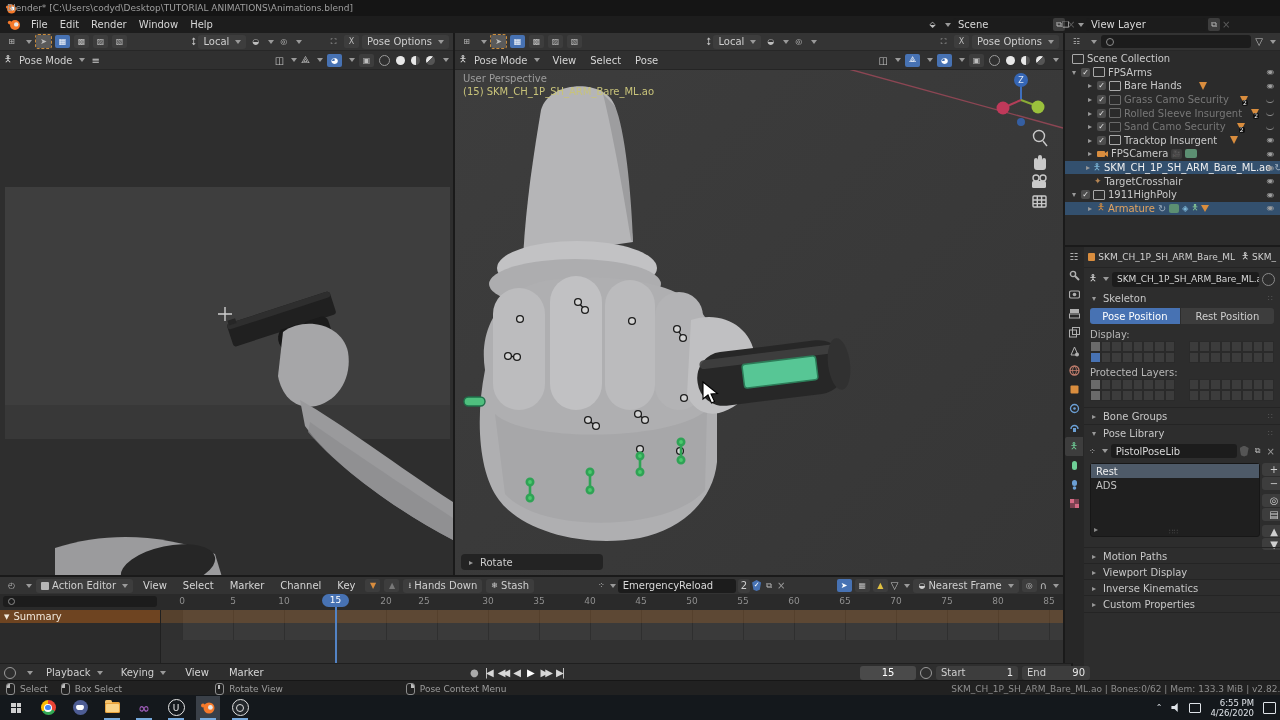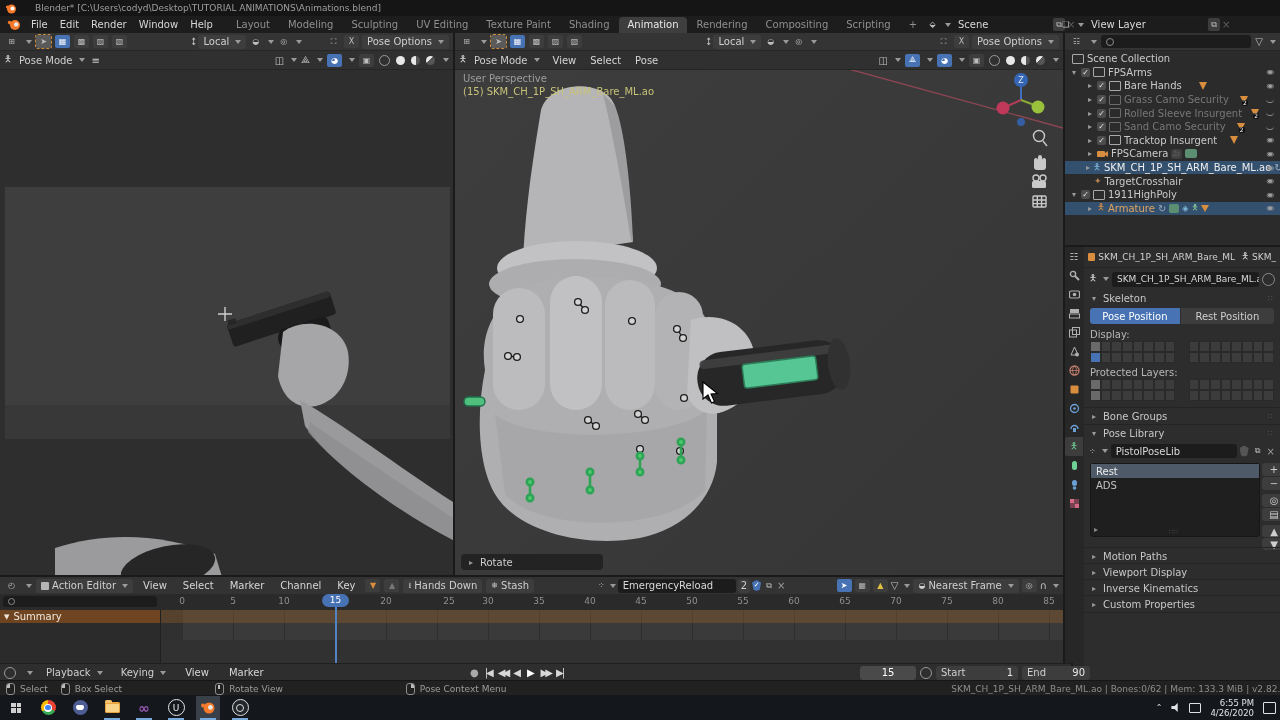--- a/index.html
+++ b/index.html
@@ -58,47 +58,34 @@
 </style>
 </head>
 <body>
 
 <div class="b fx" id="titlebar">
   <svg class="b" style="left:5px;top:3px" width="11" height="11" viewBox="0 0 11 11">
     <circle cx="6.5" cy="6" r="4.5" fill="#f5792a"></circle>
       <circle cx="7.5" cy="5.5" r="2" fill="#fff"></circle>
       <circle cx="2.5" cy="4" r="1.6" fill="#f5792a"></circle>
   </svg>
-  <span class="b" style="left:35px;top:3px">Blender* [C:\Users\codyd\Desktop\TUTORIAL ANIMATIONS\Animations.blend]</span>
+  <span class="b" style="left:7px;top:3px">Blender* [C:\Users\codyd\Desktop\TUTORIAL ANIMATIONS\Animations.blend]</span>
 </div>
 
 <div class="b fx" id="topbar">
   <svg style="margin:0 4px 0 7px" width="14" height="12" viewBox="0 0 14 12">
     <circle cx="8" cy="6" r="5" fill="#f5792a"></circle>
       <circle cx="9.2" cy="5.4" r="2.2" fill="#e8e8e8"></circle>
       <circle cx="2.6" cy="3.6" r="1.8" fill="#f5792a"></circle>
   </svg>
   <span class="mi">File</span>
   <span class="mi">Edit</span>
   <span class="mi">Render</span>
   <span class="mi">Window</span>
   <span class="mi">Help</span>
-  <div class="fx" style="margin-left:8px">
-    <span class="wtab">Layout</span>
-    <span class="wtab">Modeling</span>
-    <span class="wtab">Sculpting</span>
-    <span class="wtab">UV Editing</span>
-    <span class="wtab">Texture Paint</span>
-    <span class="wtab">Shading</span>
-    <span class="wtab on">Animation</span>
-    <span class="wtab">Rendering</span>
-    <span class="wtab">Compositing</span>
-    <span class="wtab">Scripting</span>
-    <span class="wtab">+</span>
-  </div>
   <div class="fx b" style="left:925px;top:2px;gap:2px">
     <span class="tool" style="background:none">⬙</span>
       <span class="chev"></span>
     <div class="fld" style="width:88px;height:13px">Scene</div>
     <span class="tool" style="width:12px">⧉</span>
     <span style="color:#5c5c5c">×</span>
   </div>
   <div class="fx b" style="left:1058px;top:2px;gap:2px">
     <span class="tool" style="background:none">❏</span>
       <span class="chev"></span>
@@ -737,21 +724,21 @@
   <div class="b" style="left:0;top:17px;width:160px;height:16px;background:#2a2a2a;border-right:1px solid #202020">
     <div class="fld" style="margin:2px 3px;height:11px;gap:4px">
       <span style="display:inline-block;width:5px;height:5px;border:1.2px solid #8a8a8a;border-radius:50%"></span>
     </div>
   </div>
   <div class="b" style="left:160px;top:17px;width:903px;height:16px;background:#2a2a2a;overflow:hidden">
     <span class="rlabel" style="left:7px">0</span>
     <span class="rlabel" style="left:58px">5</span>
     <span class="rlabel" style="left:109px">10</span>
     <span class="rlabel" style="left:211px">20</span>
-    <span class="rlabel" style="left:274px">25</span>
+    <span class="rlabel" style="left:249px">25</span>
     <span class="rlabel" style="left:313px">30</span>
     <span class="rlabel" style="left:364px">35</span>
     <span class="rlabel" style="left:415px">40</span>
     <span class="rlabel" style="left:466px">45</span>
     <span class="rlabel" style="left:517px">50</span>
     <span class="rlabel" style="left:568px">55</span>
     <span class="rlabel" style="left:619px">60</span>
     <span class="rlabel" style="left:670px">65</span>
     <span class="rlabel" style="left:721px">70</span>
     <span class="rlabel" style="left:772px">75</span>

